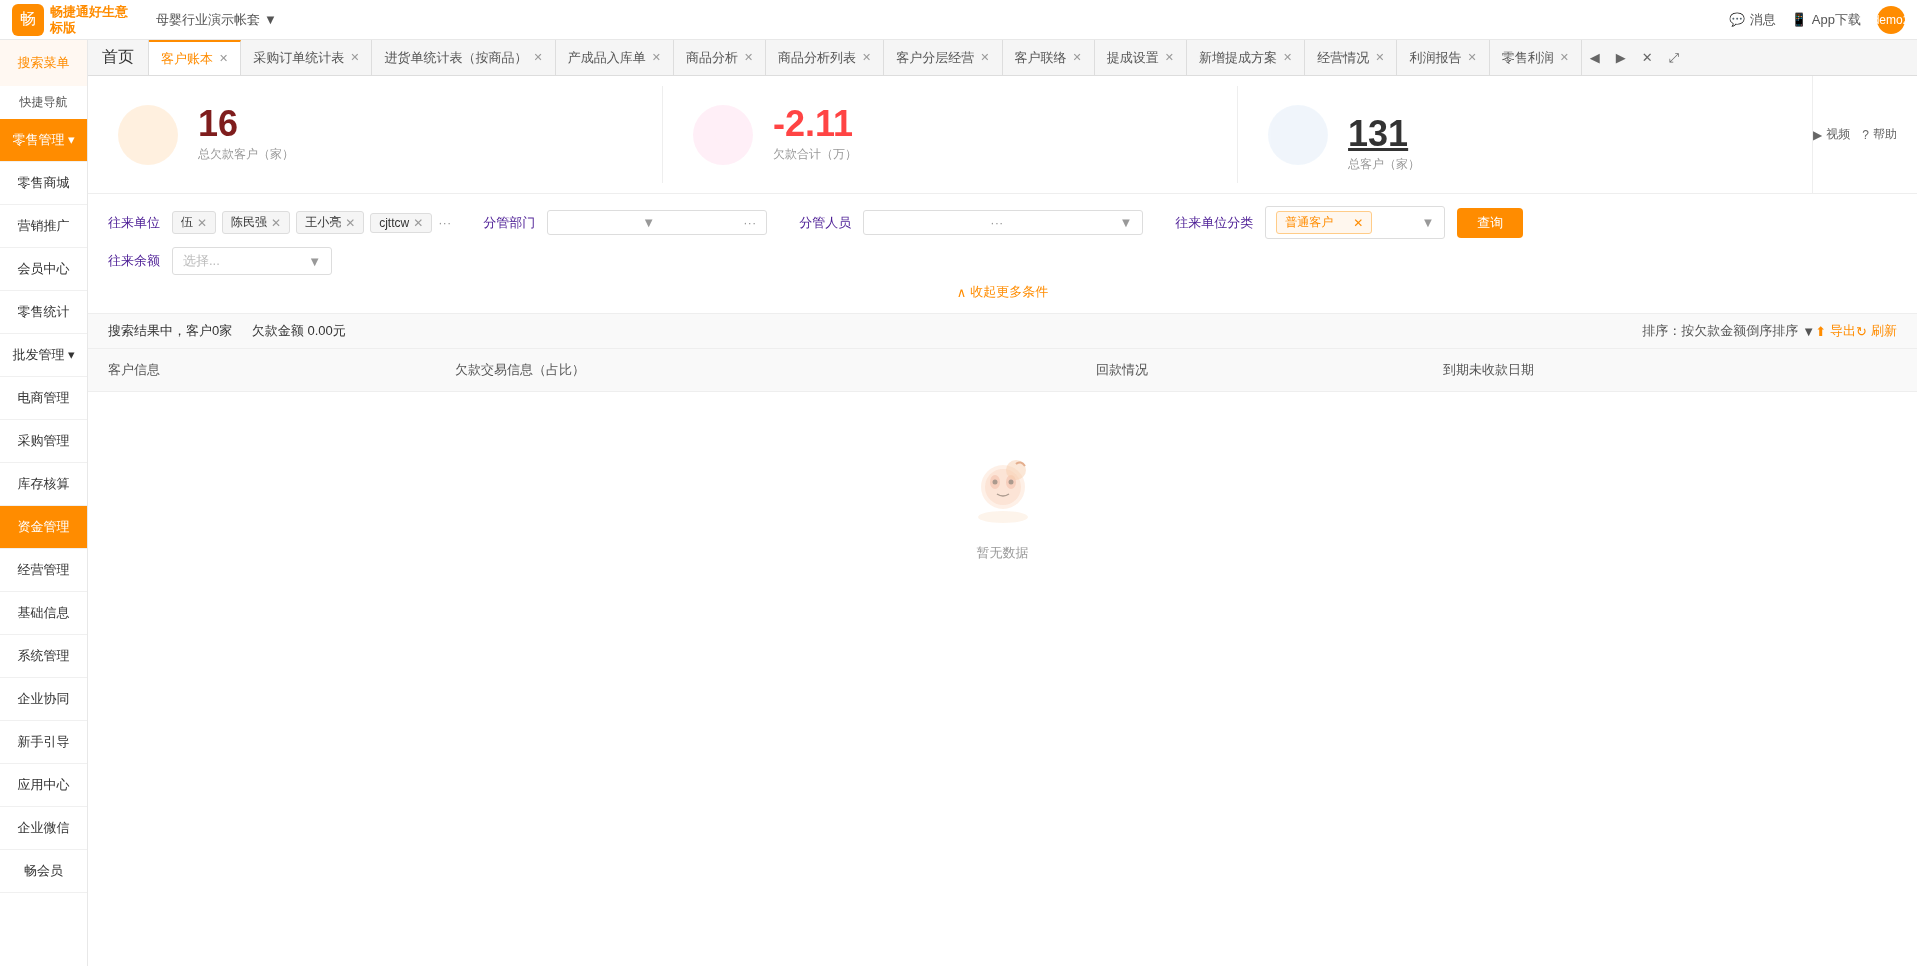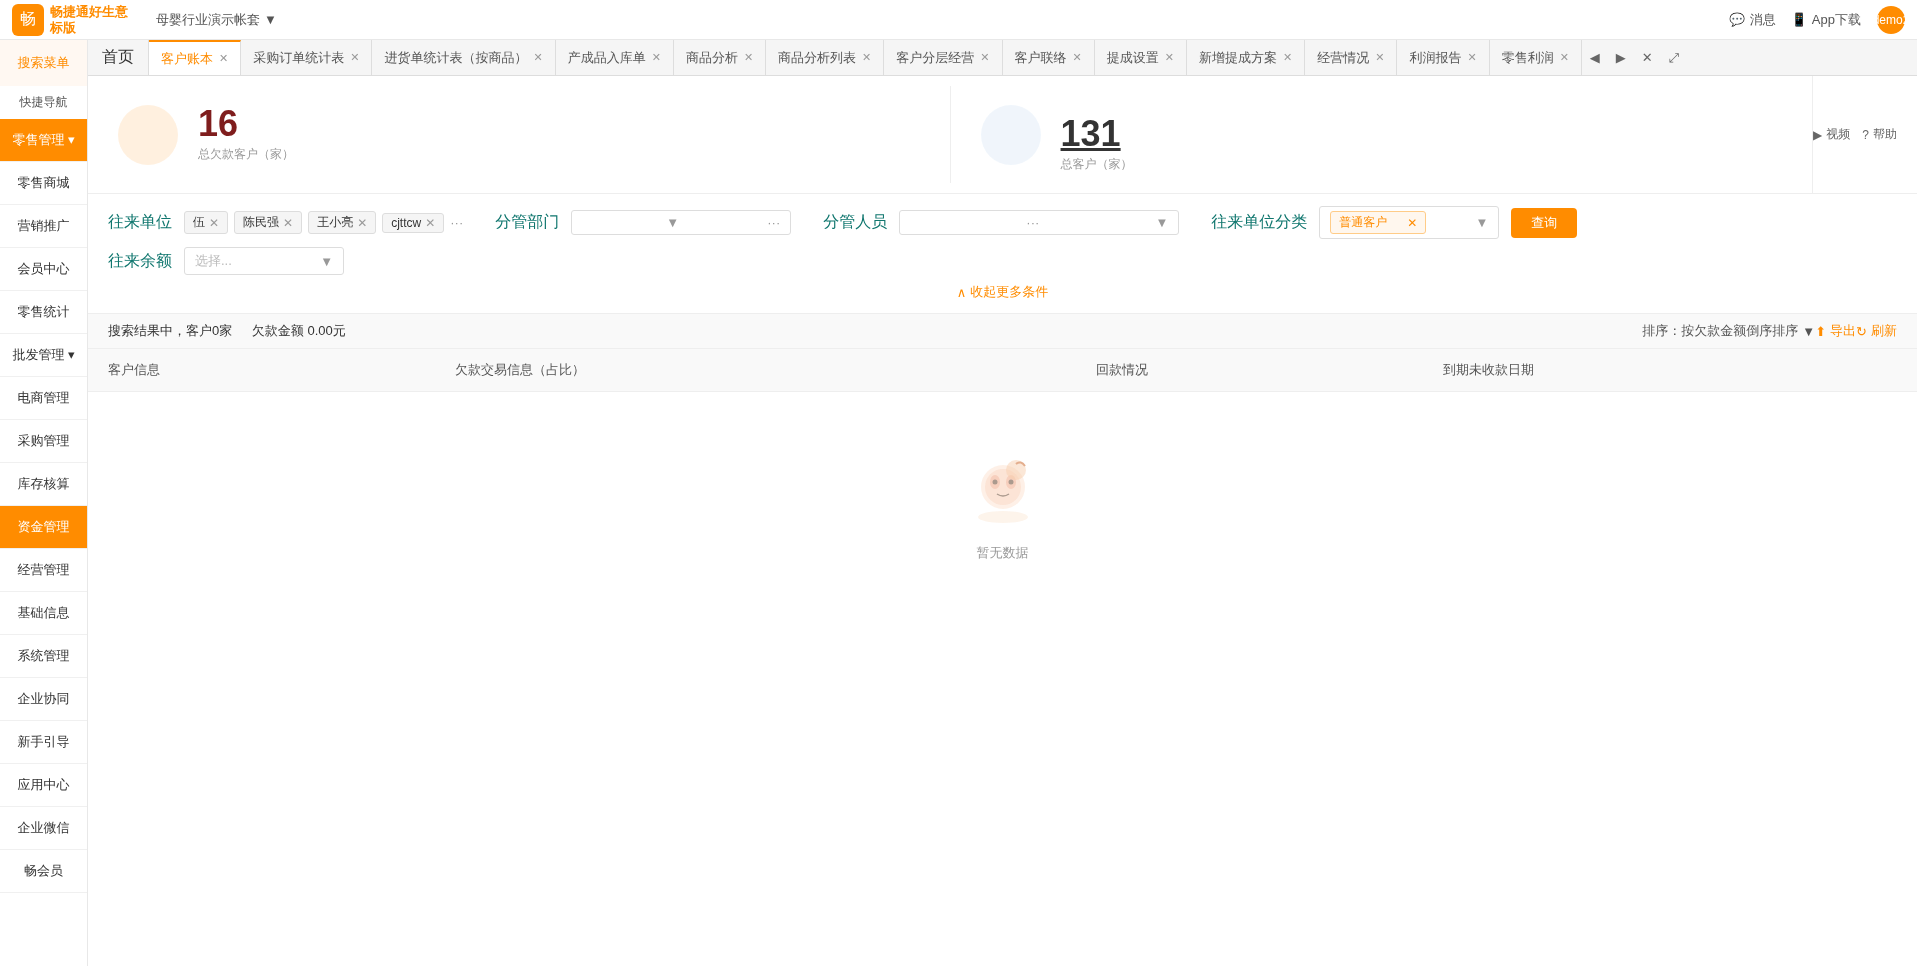--- a/index.html
+++ b/index.html
@@ -52,21 +52,21 @@
     .stat-text { margin-left: 80px; }
     .stat-value { font-size: 32px; font-weight: bold; color: #ff4444; line-height: 1; }
     .stat-value.negative { color: #ff4444; }
     .stat-value.black { color: #333; text-decoration: underline; margin-top: 20px; }
     .stat-label { font-size: 12px; color: #999; margin-top: 4px; }
     .stat-video-help { margin-left: auto; display: flex; gap: 12px; align-items: center; font-size: 12px; color: #666; }
 
     
     .filter-area { padding: 12px 20px; background: #fff; border-bottom: 1px solid #eee; }
     .filter-row { display: flex; align-items: center; gap: 12px; margin-bottom: 8px; flex-wrap: wrap; }
-    .filter-label { color: #0f766e; font-size: 16px; white-space: nowrap; }
+    .filter-label { color: #4c1d95; font-size: 13px; white-space: nowrap; }
     .filter-tags { display: flex; align-items: center; gap: 6px; flex-wrap: wrap; }
     .filter-tag { display: flex; align-items: center; gap: 4px; background: #f5f5f5; border: 1px solid #ddd; border-radius: 3px; padding: 2px 8px; font-size: 12px; color: #333; }
     .filter-tag .remove { color: #999; cursor: pointer; }
     .filter-more { color: #999; cursor: pointer; font-size: 13px; }
     .filter-select { display: flex; align-items: center; border: 1px solid #ddd; border-radius: 3px; padding: 4px 10px; min-width: 180px; background: #fff; cursor: pointer; font-size: 13px; color: #999; justify-content: space-between; }
     .collapse-btn { display: flex; align-items: center; gap: 4px; color: #ff8c00; font-size: 13px; cursor: pointer; }
     .query-btn { background: #ff8c00; color: white; border: none; border-radius: 4px; padding: 6px 20px; font-size: 13px; cursor: pointer; white-space: nowrap; }
     .filter-row-2 { display: flex; align-items: center; gap: 12px; }
 
     
@@ -211,20 +211,27 @@
 
       <div class="stats-row">
         <div class="stat-item">
           <div class="stat-icon-circle orange" style="opacity:0.12;font-size:30px;">¥</div>
           <div class="stat-text">
             <div class="stat-value" style="color:#7f1d1d;font-size:36px;font-weight:bold;cursor:pointer;">16</div>
             <div class="stat-label">总欠款客户（家）</div>
           </div>
         </div>
         <div class="stat-item">
+          <div class="stat-icon-circle pink" style="opacity:0.1;font-size:28px;">◇</div>
+          <div class="stat-text">
+            <div class="stat-value negative" style="font-size:36px;font-weight:bold;color:#ff4444;">-2.11</div>
+            <div class="stat-label">欠款合计（万）</div>
+          </div>
+        </div>
+        <div class="stat-item">
           <div class="stat-icon-circle blue" style="opacity:0.08;font-size:28px;">⊞</div>
           <div class="stat-text">
             <div class="stat-value black" style="color:#333;font-size:36px;font-weight:bold;cursor:pointer;text-decoration:underline;">131</div>
             <div class="stat-label">总客户（家）</div>
           </div>
         </div>
         <div class="stat-video-help" style="padding-right:20px;">
           <div style="display:flex;align-items:center;gap:4px;color:#666;font-size:12px;cursor:pointer;">
             <span>▶</span>
             <span>视频</span>

